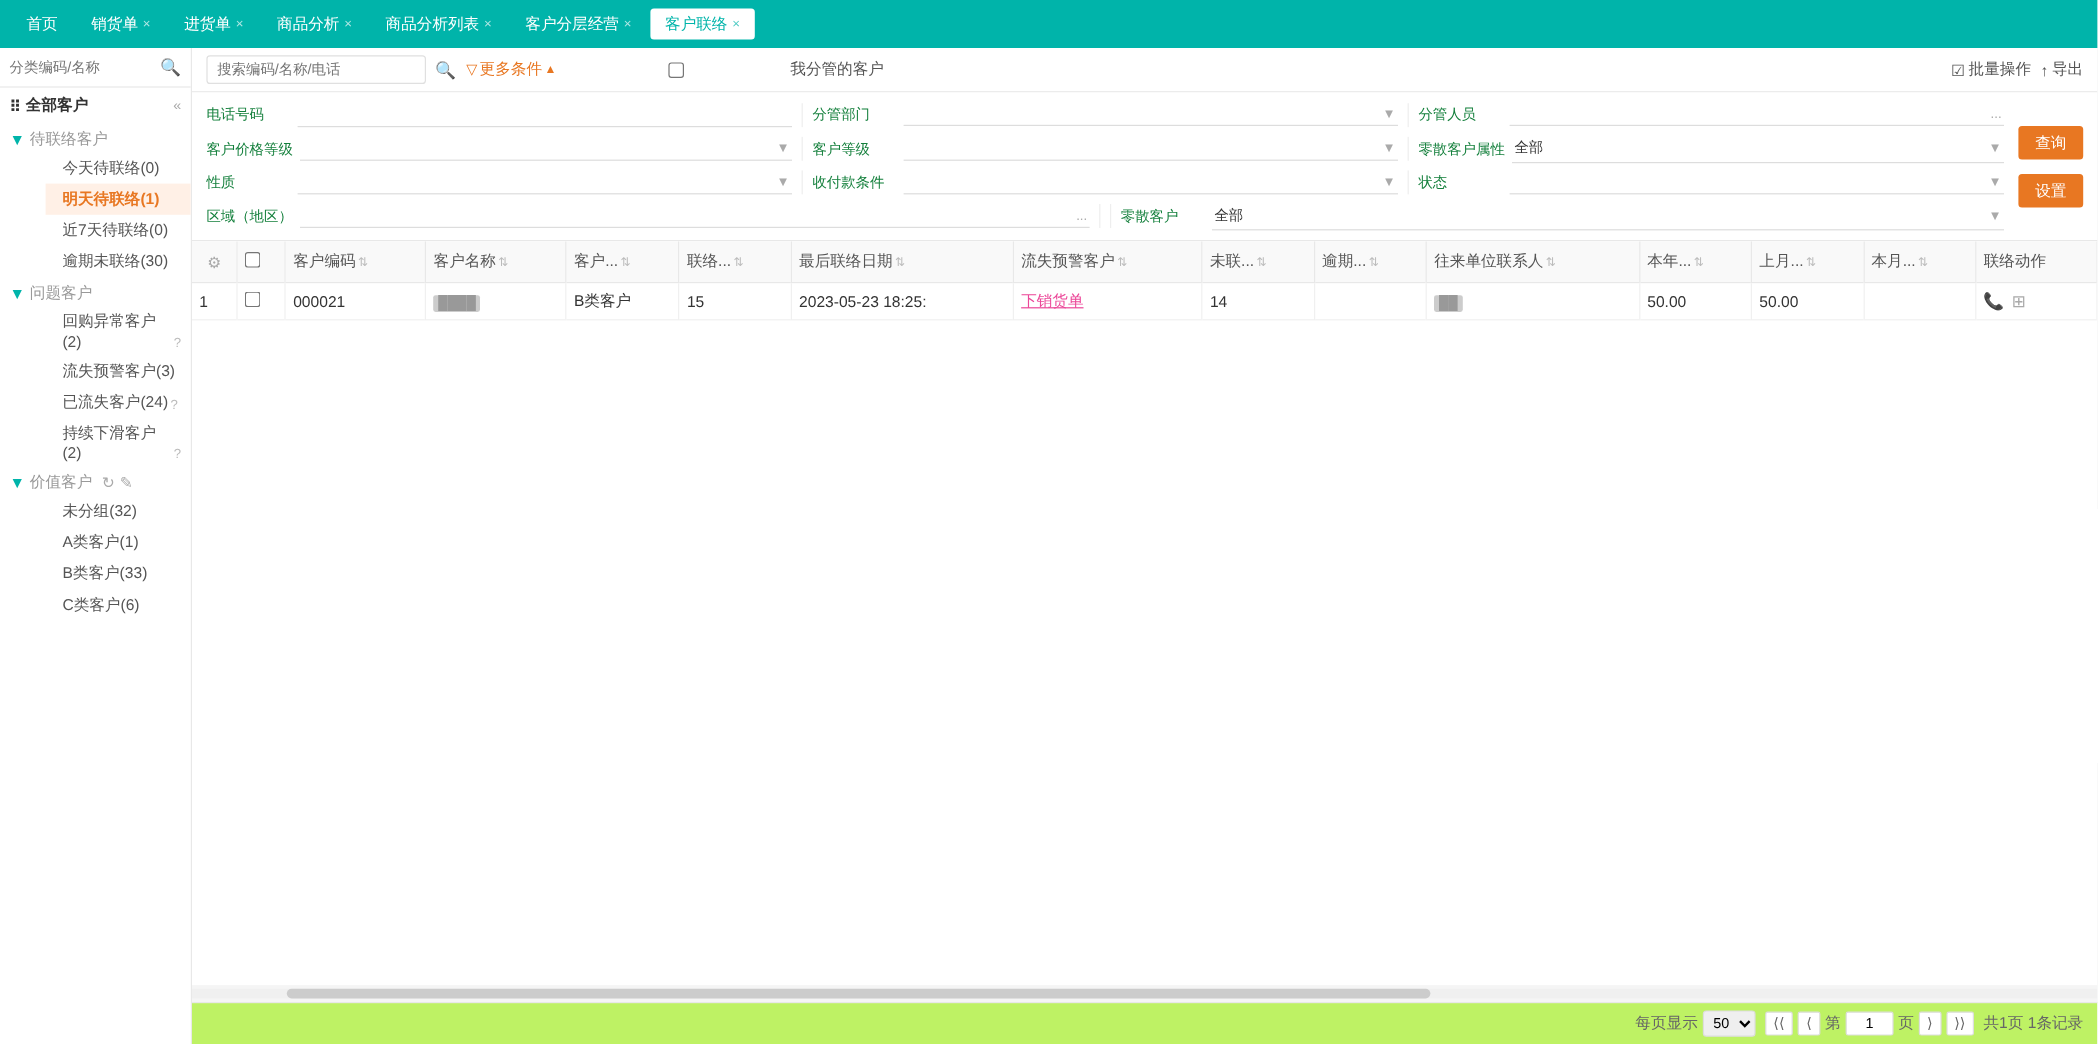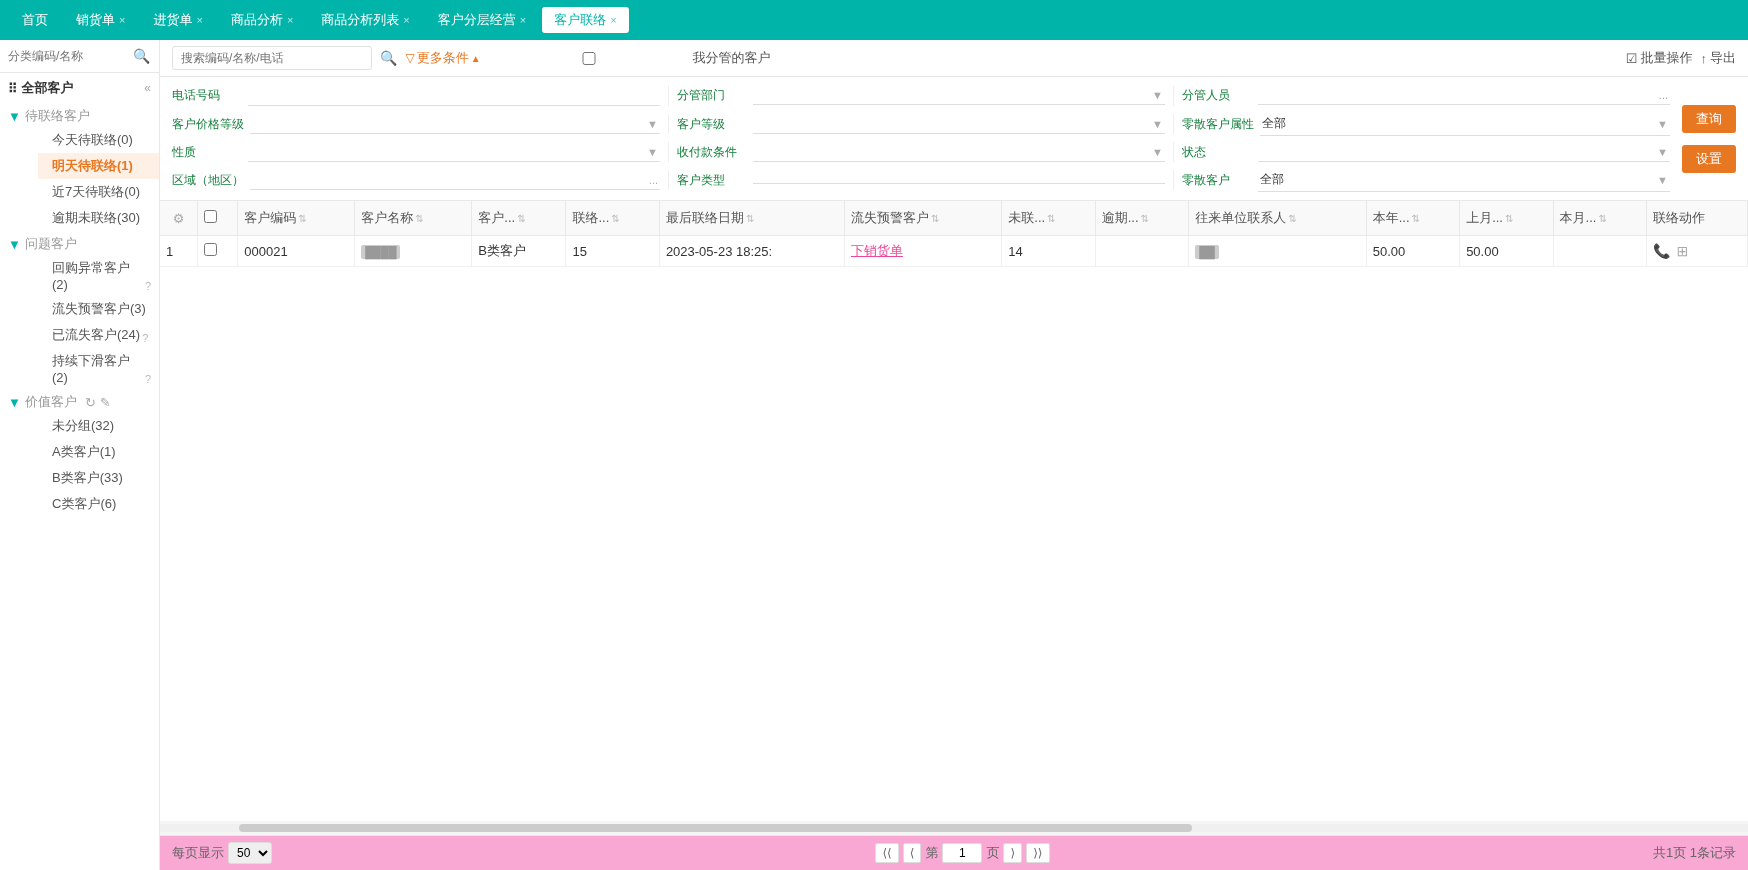--- a/index.html
+++ b/index.html
@@ -113,21 +113,21 @@
       display: flex;
       align-items: center;
       gap: 8px;
       border-bottom: 1px solid #e8e8e8;
     }
     .filter-bar input {
       border: 1px solid #e0e0e0;
       border-radius: 3px;
       padding: 4px 8px;
       font-size: 12px;
-      width: 200px;
+      width: 183px;
       color: #999;
       outline: none;
     }
     .filter-bar .search-btn { color: #aaa; cursor: pointer; font-size: 14px; }
     .filter-more {
       color: #e87722;
       display: flex;
       align-items: center;
       gap: 2px;
       cursor: pointer;
@@ -273,26 +273,26 @@
       border-right: 1px solid #f0f0f0;
       white-space: nowrap;
     }
     .td-link { color: #ec4899; cursor: pointer; text-decoration: underline; }
     .td-actions { display: flex; gap: 6px; color: #aaa; }
     .td-actions span { cursor: pointer; font-size: 14px; }
     .th-gear { color: #aaa; cursor: pointer; text-align: center; }
 
     
     .table-footer {
-      background: #f9a8d4;
+      background: #bef264;
       border-top: 1px solid #e8e8e8;
       padding: 6px 12px;
       display: flex;
       align-items: center;
-      justify-content: space-between;
+      justify-content: flex-end;
       gap: 8px;
       font-size: 12px;
       color: #666;
     }
     .footer-page-size {
       display: flex;
       align-items: center;
       gap: 4px;
     }
     .footer-page-size select {
@@ -563,26 +563,20 @@
 
           <div class="filter-row">
             <div class="filter-field">
               <label>区域（地区）</label>
               <div class="filter-select-wrap">
                 <span style="font-size:12px;color:#333;flex:1"></span>
                 <span class="chevron">...</span>
               </div>
             </div>
             <div class="filter-divider"></div>
-            <div class="filter-field">
-              <label>客户类型</label>
-              <div class="filter-select-wrap">
-                <span style="font-size:12px;color:#333;flex:1"></span>
-              </div>
-            </div>
             <div class="filter-divider"></div>
             <div class="filter-field">
               <label>零散客户</label>
               <div class="filter-select-wrap">
                 <span style="font-size:12px;color:#333;flex:1">全部</span>
                 <span class="chevron">▼</span>
               </div>
             </div>
           </div>
         </div>

